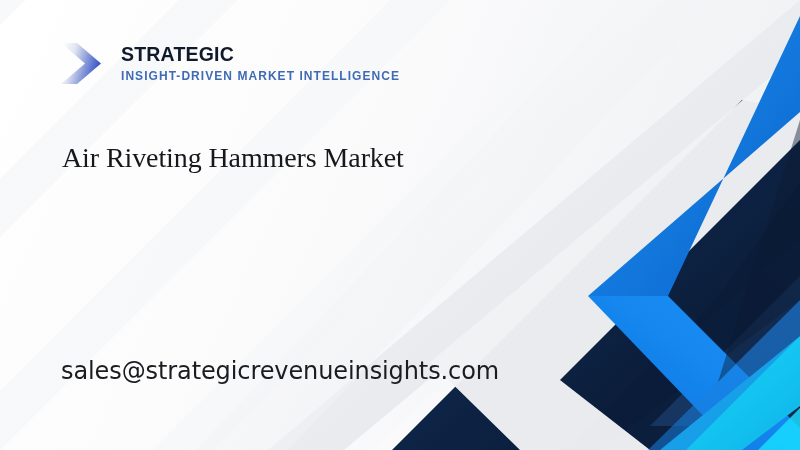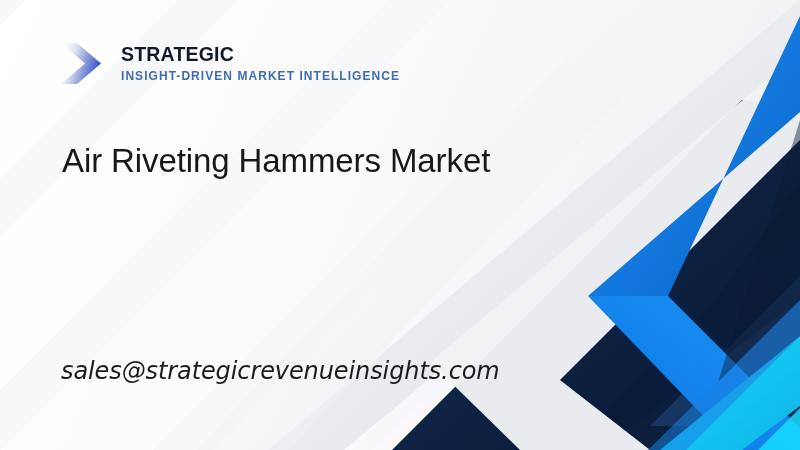--- a/index.html
+++ b/index.html
@@ -89,40 +89,39 @@
     letter-spacing: 1.05px;
     margin-top: 5px;
     white-space: nowrap;
   }
 
   
   .title {
     position: absolute;
     left: 62px;
     top: 142px;
-    font-family: Liberation Sans, sans-serif;
-    font-size: 33px;
+    font-family: Liberation Serif, serif;
+    font-size: 28px;
     font-weight: normal;
     color: #16181c;
     letter-spacing: -0.1px;
     white-space: nowrap;
   }
 
   
   .email {
     position: absolute;
     left: 61px;
     top: 357px;
     font-family: "DejaVu Sans", sans-serif;
     font-size: 24px;
     font-weight: normal;
     color: #1a1c20;
     letter-spacing: -0.1px;
     white-space: nowrap;
-    font-style: italic;
   }
 </style>
 </head>
 <body>
 
 <div id="slide">
 
   <div class="bg-base"></div>
   <div class="bg-sheen"></div>
 

